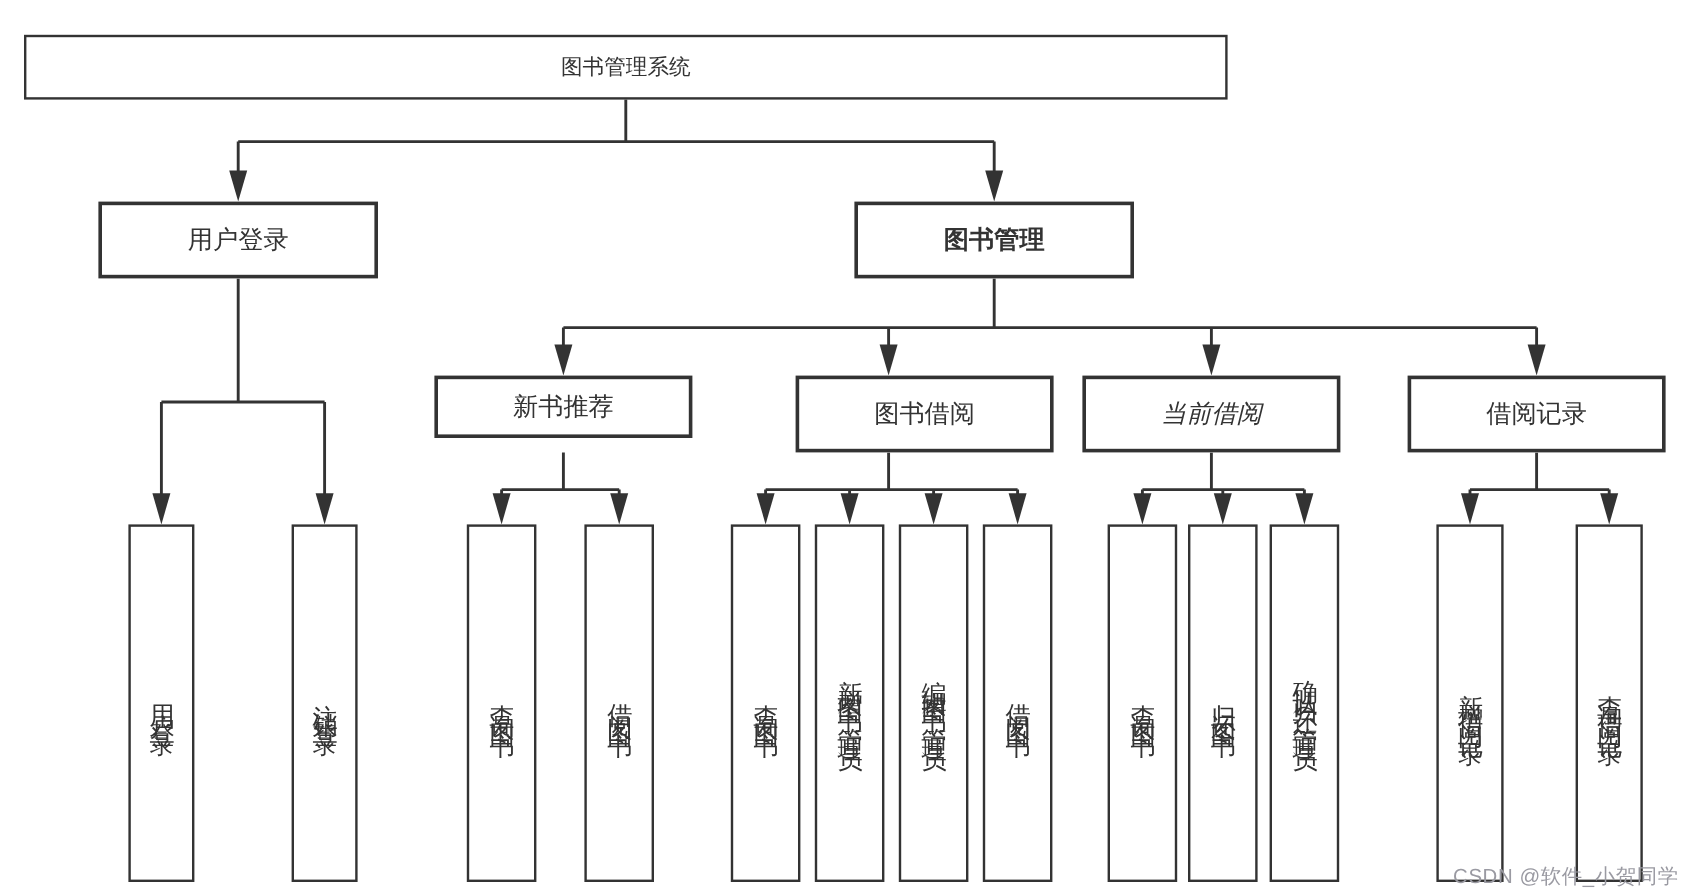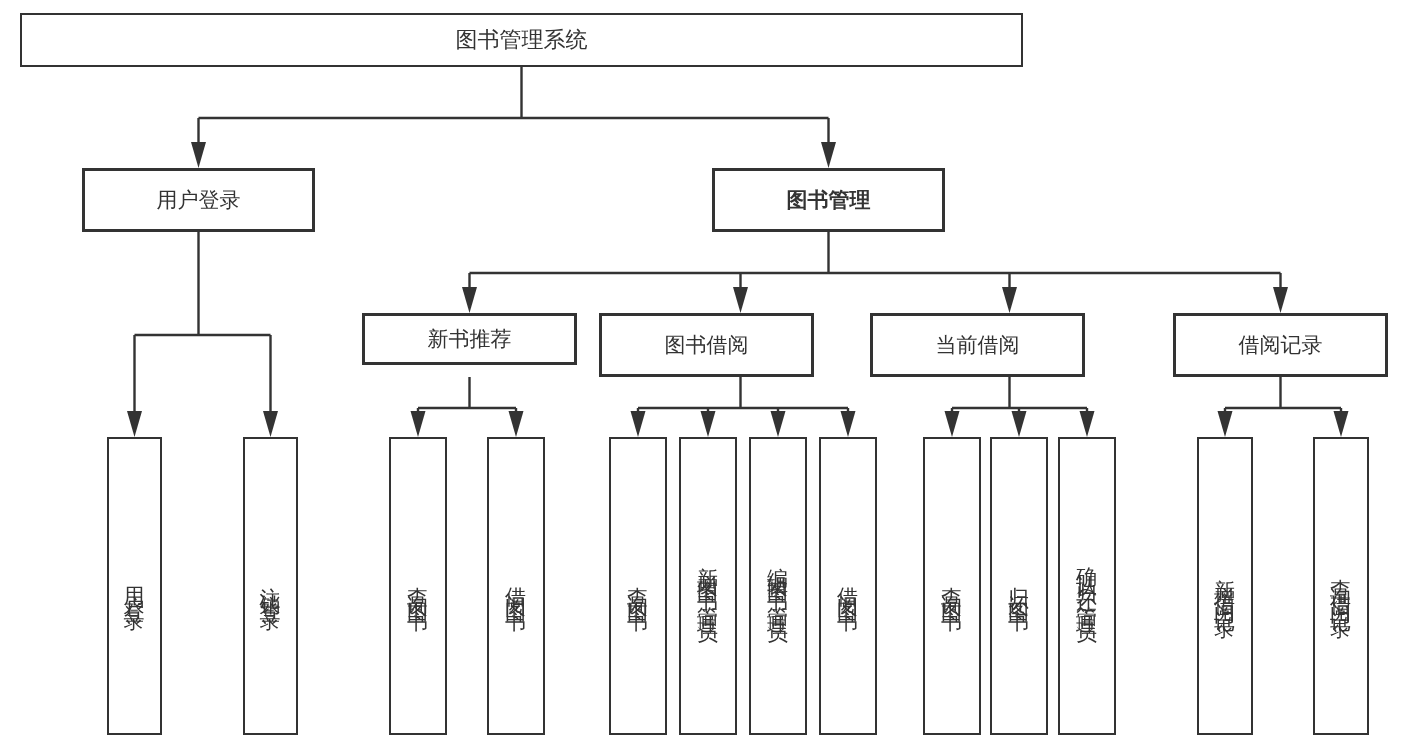--- a/index.html
+++ b/index.html
@@ -9,34 +9,34 @@
   }
   svg.connectors { position:absolute; left:0; top:0; z-index:1; }
   svg.connectors path { stroke:#333333; stroke-width:2.4; fill:none; }
   svg.connectors polygon { fill:#333333; stroke:none; }
 
   .box {
     position:absolute; background:#ffffff; border:3px solid #333333;
     box-sizing:border-box; display:flex; align-items:center; justify-content:center;
     color:#333333; font-size:21px; z-index:2; white-space:nowrap;
   }
-  .root-box { border-width:2px; font-size:22px; }
+  .root-box { border-width:2px; font-size:18px;margin-top:16px; }
   .leaf {
     writing-mode:vertical-rl; text-orientation:mixed;
     border-width:2px; font-size:21px; letter-spacing:8px;
     white-space:normal; line-height:1;
   }
 
   
   #n-root            { left:20px;  top:13px;  width:1003px; height:54px; }
   #n-user-login      { left:82px;  top:168px; width:233px;  height:64px; }
   #n-book-mgmt       { left:712px; top:168px; width:233px;  height:64px;font-weight:bold; }
   #n-new-books       { left:362px; top:313px; width:215px;  height:52px; }
-  #n-book-borrow     { left:599px; top:313px; width:215px;  height:64px; }
-  #n-current-borrow  { left:870px; top:313px; width:215px;  height:64px; }
+  #n-book-borrow     { left:663px; top:313px; width:215px;  height:64px; }
+  #n-current-borrow  { left:902px; top:313px; width:215px;  height:64px;font-style:italic; }
   #n-borrow-records  { left:1173px;top:313px; width:215px;  height:64px; }
 
   .leaf { top:437px; height:298px; }
   #leaf-0  { left:107px;  width:55px; }
   #leaf-1  { left:243px;  width:55px; }
   #leaf-2  { left:389px;  width:58px; }
   #leaf-3  { left:487px;  width:58px; }
   #leaf-4  { left:609px;  width:58px; }
   #leaf-5  { left:679px;  width:58px; }
   #leaf-6  { left:749px;  width:58px; }
@@ -117,13 +117,14 @@
   <div id="leaf-4" class="box leaf">查询图书</div>
   <div id="leaf-5" class="box leaf">新增图书（管理员）</div>
   <div id="leaf-6" class="box leaf">编辑图书（管理员）</div>
   <div id="leaf-7" class="box leaf">借阅图书</div>
   <div id="leaf-8" class="box leaf">查询图书</div>
   <div id="leaf-9" class="box leaf">归还图书</div>
   <div id="leaf-10" class="box leaf">确认归还（管理员）</div>
   <div id="leaf-11" class="box leaf">新增借阅记录</div>
   <div id="leaf-12" class="box leaf">查询借阅记录</div>
 
+  <div class="watermark">CSDN @软件_小贺同学</div>
 </div>
 
 </body></html>

